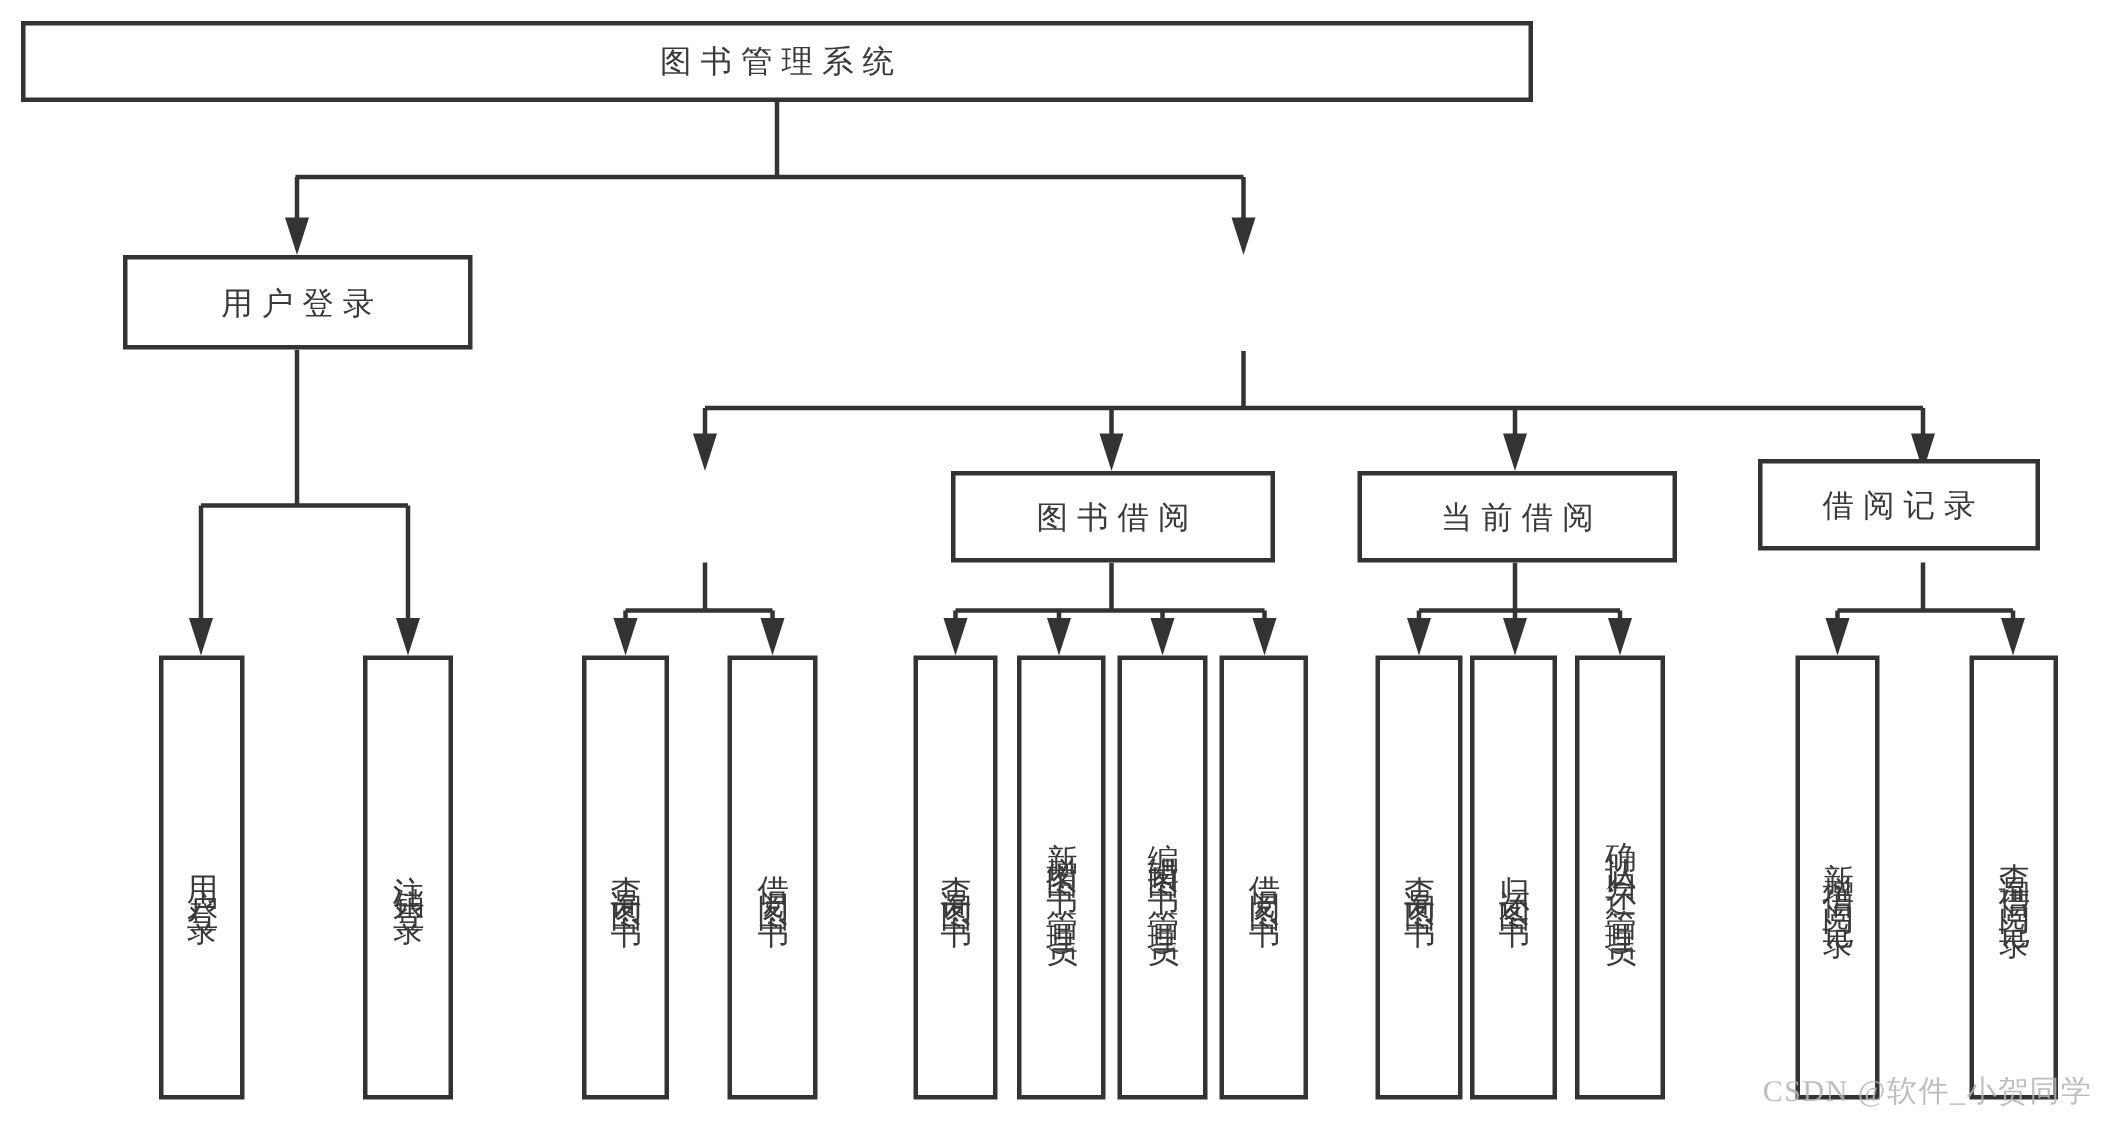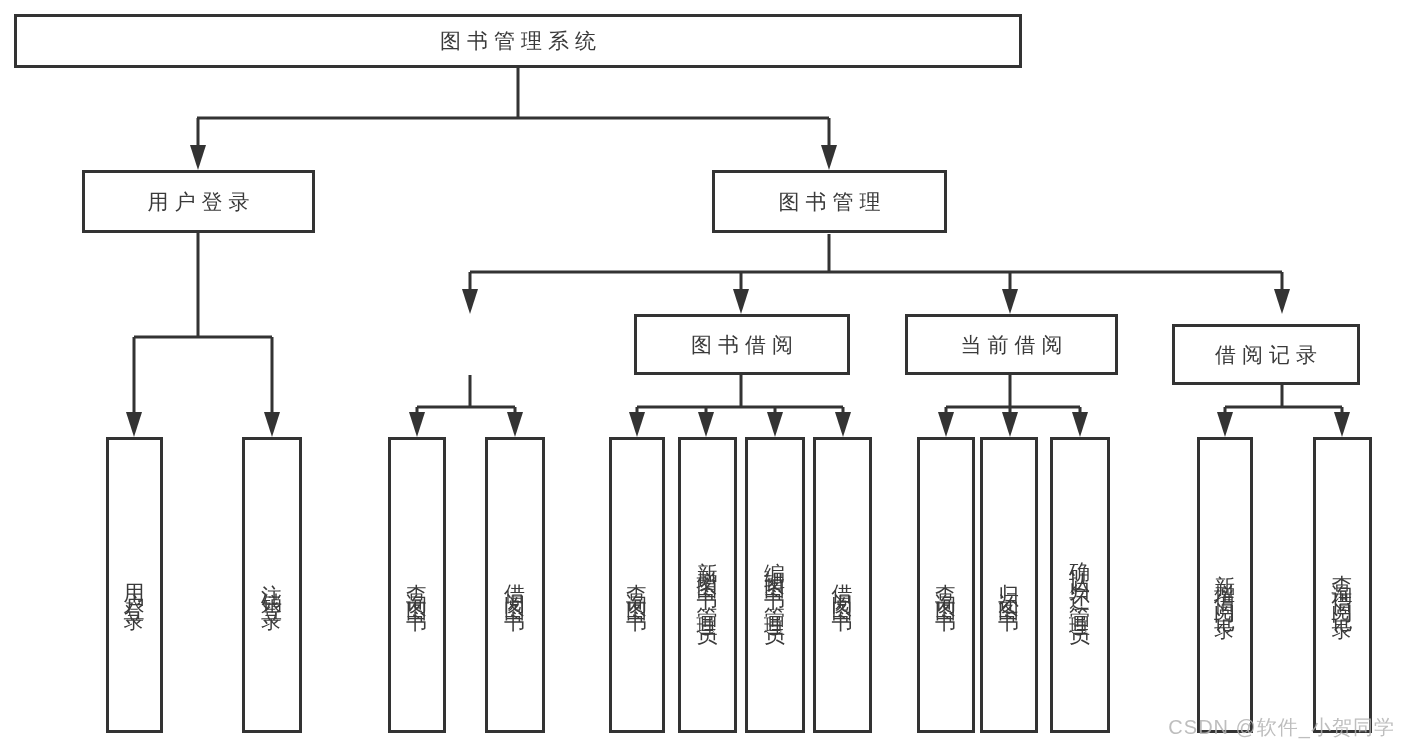--- a/index.html
+++ b/index.html
@@ -1,21 +1,21 @@
 <!DOCTYPE html>
 <html style="--line: #333333; --text: #3a3a3a; --bg: #ffffff; --watermark: #b3b3b3;"><head>
 <meta charset="utf-8">
 <style>
   :root{
     --line:#333333; --text:#3a3a3a; --bg:#ffffff; --watermark:#b3b3b3;
   }
   html,body{margin:0;padding:0;background:var(--bg);}
   #stage{
     position:relative; width:1405px; height:747px; background:var(--bg);
-    font-family:Liberation Sans, sans-serif; overflow:hidden;
+    font-family:Liberation Serif, serif; overflow:hidden;
   }
   #connectors{position:absolute;left:0;top:0;width:1405px;height:747px;}
   #connectors path{stroke:var(--line);stroke-width:3;fill:none;}
   #connectors polygon{fill:var(--line);stroke:none;}
   .box{
     position:absolute; box-sizing:border-box; background:#fff;
     border:3px solid var(--line); display:flex; align-items:center; justify-content:center;
     color:var(--text);
   }
   .hbox .lbl{font-size:21px; letter-spacing:6px; text-indent:6px; white-space:nowrap;}
@@ -83,31 +83,28 @@
     </g>
   </svg>
 
   <div class="box hbox" style="left:14px;top:14px;width:1008px;height:54px">
     <span class="lbl">图书管理系统</span>
   </div>
 
   <div class="box hbox" style="left:82px;top:170px;width:233px;height:63px">
     <span class="lbl">用户登录</span>
   </div>
-  <div class="box hbox" style="left:712px;top:170px;width:235px;height:63px">
-    <span class="lbl">图书管理</span>
-  </div>
 
   <div class="box hbox" style="left:634px;top:314px;width:216px;height:61px">
     <span class="lbl">图书借阅</span>
   </div>
   <div class="box hbox" style="left:905px;top:314px;width:213px;height:61px">
     <span class="lbl">当前借阅</span>
   </div>
-  <div class="box hbox" style="left:1172px;top:324px;width:188px;height:61px">
+  <div class="box hbox" style="left:1172px;top:306px;width:188px;height:61px">
     <span class="lbl">借阅记录</span>
   </div>
 
   <div class="box vbox" style="left:106px;top:437px;width:57px;height:296px">
     <span class="lbl">用户登录</span>
   </div>
   <div class="box vbox" style="left:242px;top:437px;width:60px;height:296px">
     <span class="lbl">注销登录</span>
   </div>
 

